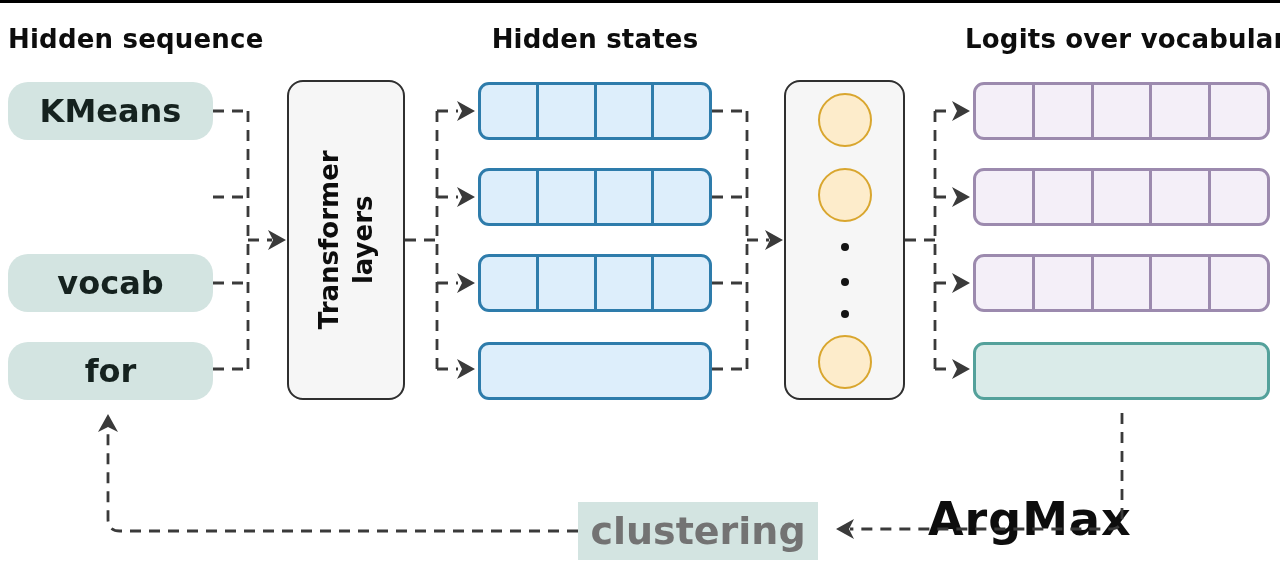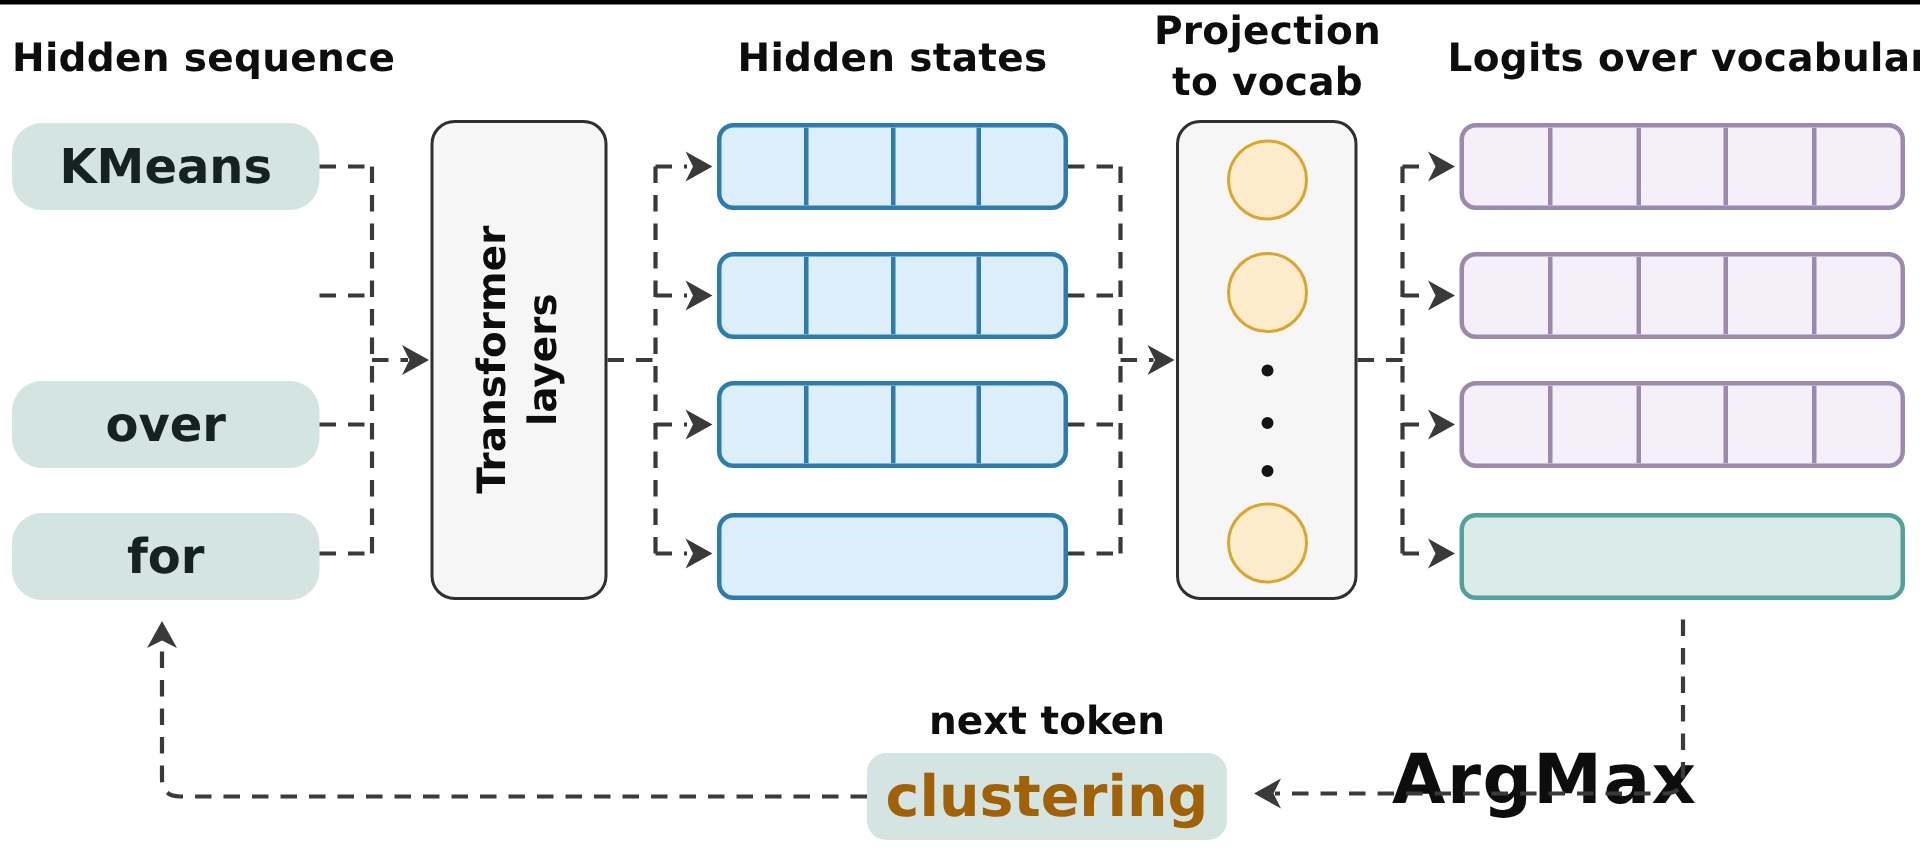--- a/index.html
+++ b/index.html
@@ -58,47 +58,45 @@
 
   .r1 { top:82px; } .r2 { top:168px; } .r3 { top:254px; } .r4 { top:342px;align-items:center; }
 
   
   .next-token { position:absolute; left:598px; top:466px; width:200px;
     text-align:center; font-size:26px; font-weight:600; }
   .argmax { position:absolute; left:928px; top:460px; font-size:46px;
     font-weight:600; letter-spacing:1px;margin-top:32px; }
   .cluster {
     position:absolute; left:578px; top:502px; width:240px; height:58px;
-    background:#d3e4e1; border-radius:13px;
+    background:#d3e4e1; border-radius:0;
     display:flex; align-items:center; justify-content:center;
-    font-size:38px; font-weight:600; color:#a16207;
+    font-size:38px; font-weight:600; color:#737373;
   }
 
   .overlay { position:absolute; left:0; top:0; width:1280px; height:568px;
     pointer-events:none; }
   .dash { stroke:#3a3a3a; stroke-width:2.8; fill:none; stroke-dasharray:11 8; }
   .head { fill:#3a3a3a; stroke:none; }
 </style>
 </head>
 <body>
 
 <div class="canvas">
   <div class="topline"></div>
 
   <div class="hlabel" style="left:8px; top:24px;">Hidden sequence</div>
   <div class="hlabel centered" style="left:445px; top:24px; width:300px;">Hidden states</div>
-  <div class="hlabel centered" style="left:745px; top:6px; width:200px;">Projection</div>
-  <div class="hlabel centered" style="left:745px; top:40px; width:200px;">to vocab</div>
   <div class="hlabel centered" style="left:965px; top:24px; width:315px;">Logits over vocabulary</div>
 
   <div class="token r1">
     <span>KMeans</span>
     </div>
   <div class="token r3">
-    <span>over</span>
+    <span>vocab</span>
     </div>
   <div class="token r4">
     <span>for</span>
     </div>
 
   <div class="module transformer">
     <div class="vert">
       <div>Transformer</div>
       <div>layers</div>
     </div>
@@ -160,21 +158,20 @@
       <div class="cell"></div>
   </div>
   <div class="row logit-row teal r4">
     <div class="cell"></div>
       <div class="cell"></div>
       <div class="cell"></div>
       <div class="cell"></div>
       <div class="cell"></div>
   </div>
 
-  <div class="next-token">next token</div>
   <div class="argmax">ArgMax</div>
   <div class="cluster">
     <span>clustering</span>
     </div>
 
   <svg class="overlay" viewBox="0 0 1280 568" xmlns="http://www.w3.org/2000/svg">
 
     <g>
       <path class="dash" d="M213 111 H248 M213 197 H248 M213 283 H248 M213 369 H248"></path>
       <path class="dash" d="M248 111 V369"></path>

